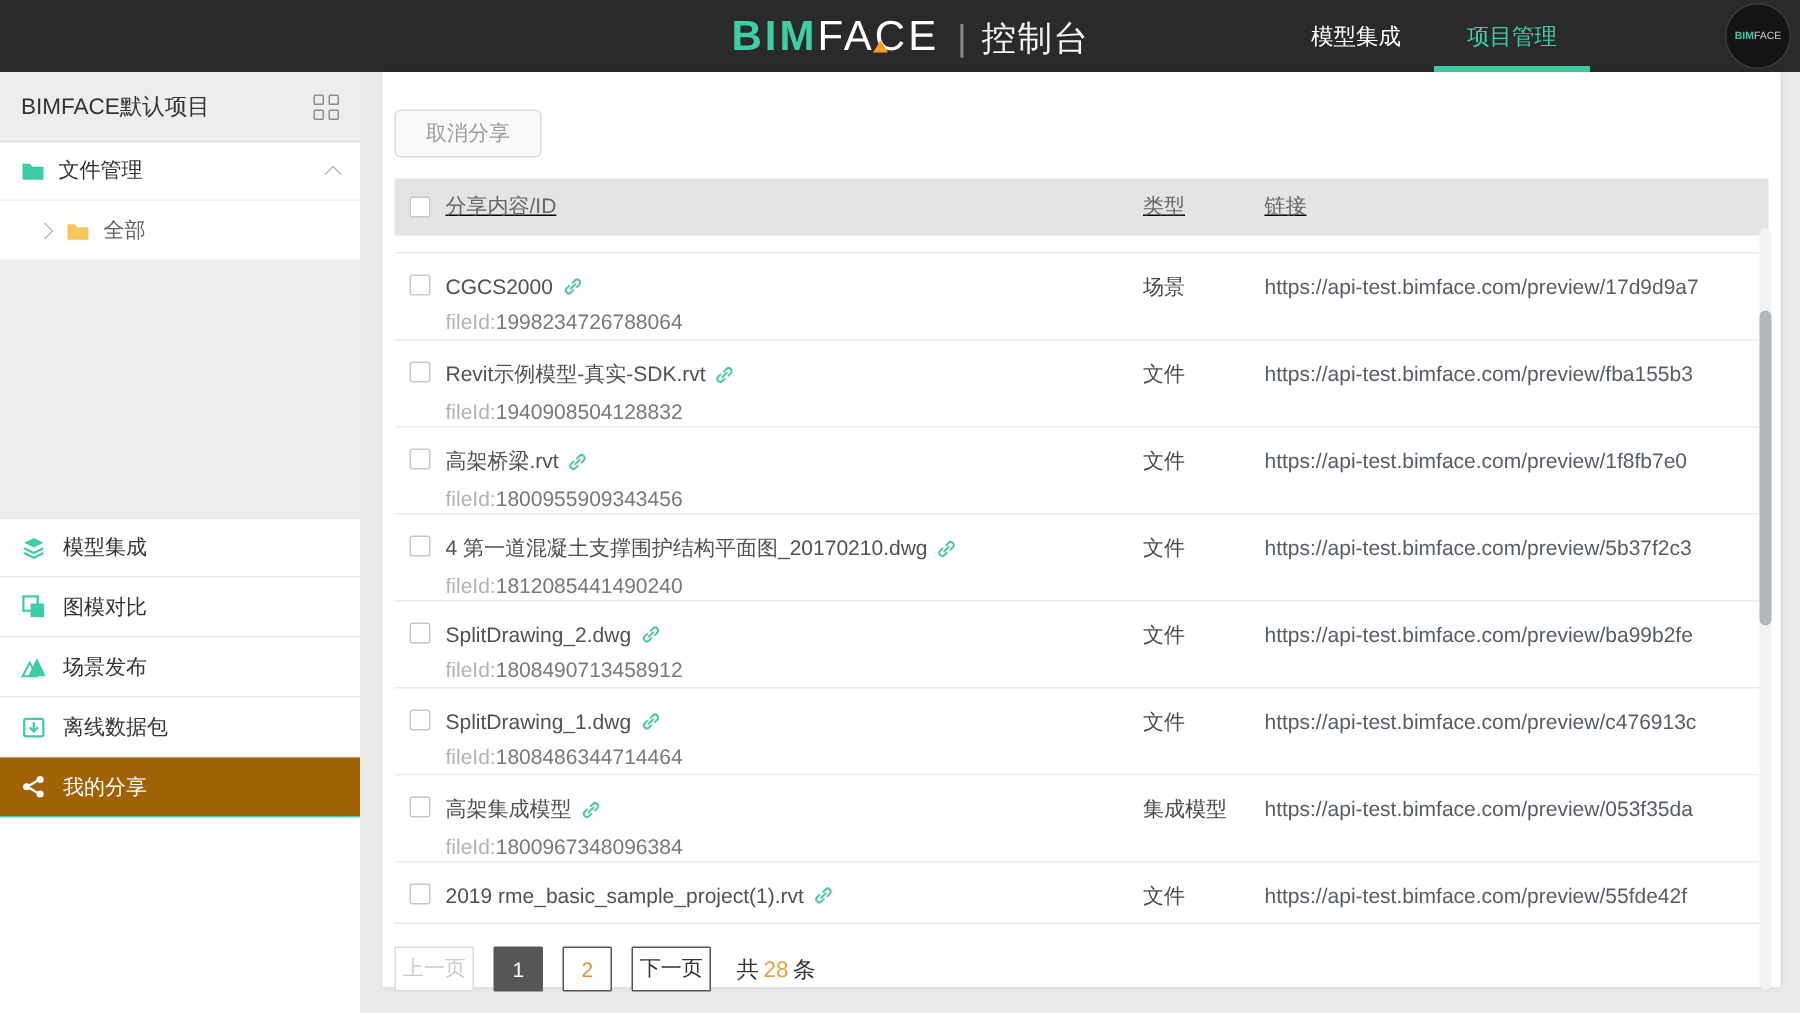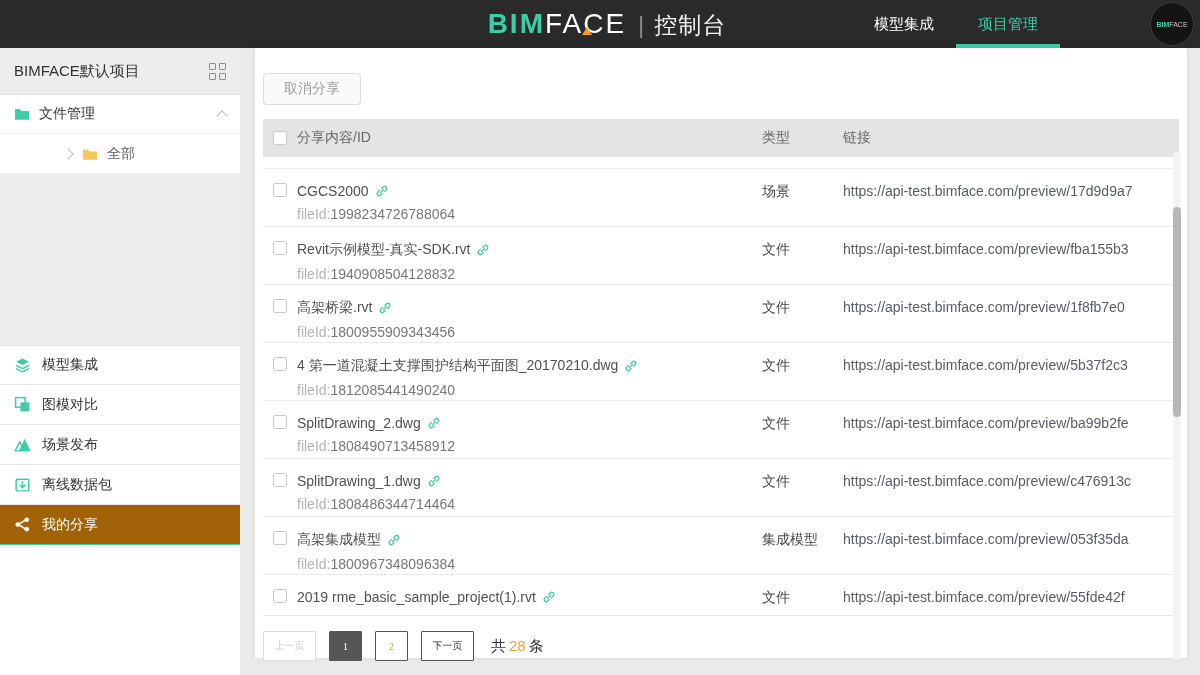--- a/index.html
+++ b/index.html
@@ -34,21 +34,21 @@
   .side-header { height:47px; background:#ededed; border-bottom:1px solid #dcdcdc;
     display:flex; align-items:center; padding:0 14px; flex:0 0 auto; }
   .side-title { font-size:15px; color:#333; flex:1; }
   .grid-icon { width:17px; height:17px; display:grid; grid-template-columns:7px 7px;
     grid-template-rows:7px 7px; gap:3px; cursor:pointer; }
   .grid-icon i { border:1.5px solid #8e8e8e; border-radius:1px; }
   .tree { flex:0 0 auto; background:#fff; }
   .tree-row { height:39px; display:flex; align-items:center; padding:0 14px; cursor:pointer; }
   .tree-row.root { border-bottom:1px solid #f2f2f2; }
   .tree-label { font-size:14px; color:#333; margin-left:9px; flex:1; }
-  .tree-row.child { padding-left:40px;margin-left:24px; }
+  .tree-row.child { padding-left:26px; }
   .tree-row.child .tree-label { color:#606060; }
   .chev { width:8px; height:8px; border-right:1.6px solid #b9bdc4; border-bottom:1.6px solid #b9bdc4; }
   .chev.up { transform:rotate(-135deg); margin-top:4px; }
   .chev.right { transform:rotate(-45deg); margin-right:10px; }
   .side-filler { flex:1 1 auto; background:#ecefed; }
   .side-menu { flex:0 0 auto; background:#fff; }
   .menu-item { height:40px; display:flex; align-items:center; padding:0 14px;
     border-bottom:1px solid #e9e9e9; cursor:pointer; background:#fff; }
   .menu-item:first-child { border-top:1px solid #e2e2e2; }
   .menu-label { font-size:14px; color:#333; margin-left:11px; }
@@ -56,21 +56,21 @@
   .menu-item.active .menu-label { color:#fff; }
   .side-bottom { flex:0 0 130px; background:#fff; }
 
   
   .panel { position:absolute; left:255px; top:48px; width:932px; height:610px;
     background:#fff; box-shadow:0 0 6px rgba(0,0,0,.08); }
   .toolbar { padding:25px 8px 0 8px; }
   .btn-cancel { display:inline-block; padding:6px 20px; font-size:14px; color:#9b9b9b;
     background:#fafafa; border:1px solid #dcdcdc; border-radius:4px; cursor:not-allowed; }
   .thead { margin:14px 8px 0 8px; height:38px; background:#e4e4e4; display:grid;
-    grid-template-columns:24px 465px 81px 1fr; align-items:center; padding:0 10px; }
+    grid-template-columns:24px 465px 81px 1fr; align-items:center; padding:0 10px;text-decoration:underline; }
   .thead .col { font-size:14px; color:#666; }
   .cb { width:14px; height:14px; background:#fff; border:1px solid #c9c9c9; border-radius:2px;
     display:inline-block; cursor:pointer; }
   .tbody { margin:0 8px; height:459px; overflow:hidden; border-bottom:1px solid #e8e8e8; position:relative; }
   .trow { display:grid; grid-template-columns:24px 465px 81px 1fr; padding:0 10px;
     height:58px; border-bottom:1px solid #ebebeb; position:relative; }
   .trow.partial-top { margin-top:-46px; }
   .trow .cb { margin-top:14px; }
   .cell-name { padding-top:14px; }
   .name-line { display:flex; align-items:center; }
@@ -82,22 +82,22 @@
   .cell-type { padding-top:14px; font-size:14px; color:#4a4a4a; }
   .cell-link { padding-top:14px; font-size:14px; color:#585d63; white-space:nowrap; overflow:hidden; }
   
   .sbar { position:absolute; right:6px; top:104px; width:8px; height:508px; }
   .sbar-track { position:absolute; left:0; top:0; width:8px; height:100%; background:#f3f3f3; border-radius:4px; }
   .sbar-thumb { position:absolute; left:0; top:55px; width:8px; height:210px; background:#b4b8bb; border-radius:4px; }
 
   
   .pager { display:flex; align-items:center; margin:15px 8px 0 8px; }
   .pg { height:30px; display:flex; align-items:center; justify-content:center;
-    background:#fff; border:1px solid #555; border-radius:1px; font-size:10px;
-    color:#333; cursor:pointer; margin-right:13px;font-family:Liberation Serif, serif; }
+    background:#fff; border:1px solid #555; border-radius:1px; font-size:14px;
+    color:#333; cursor:pointer; margin-right:13px; }
   .pg-prev, .pg-next { width:53px; }
   .pg-prev.disabled { border-color:#dcdcdc; color:#ccc; cursor:default; }
   .pg-num { width:33px; color:#d6953c; }
   .pg-num.active { background:#565656; border-color:#565656; color:#fff; cursor:default; }
   .pager-total { font-size:15px; color:#333; margin-left:4px; }
   .pager-total .cnt { color:#e6a23c; margin:0 3px; }
 
   svg { display:block; }
 </style>
 </head>

